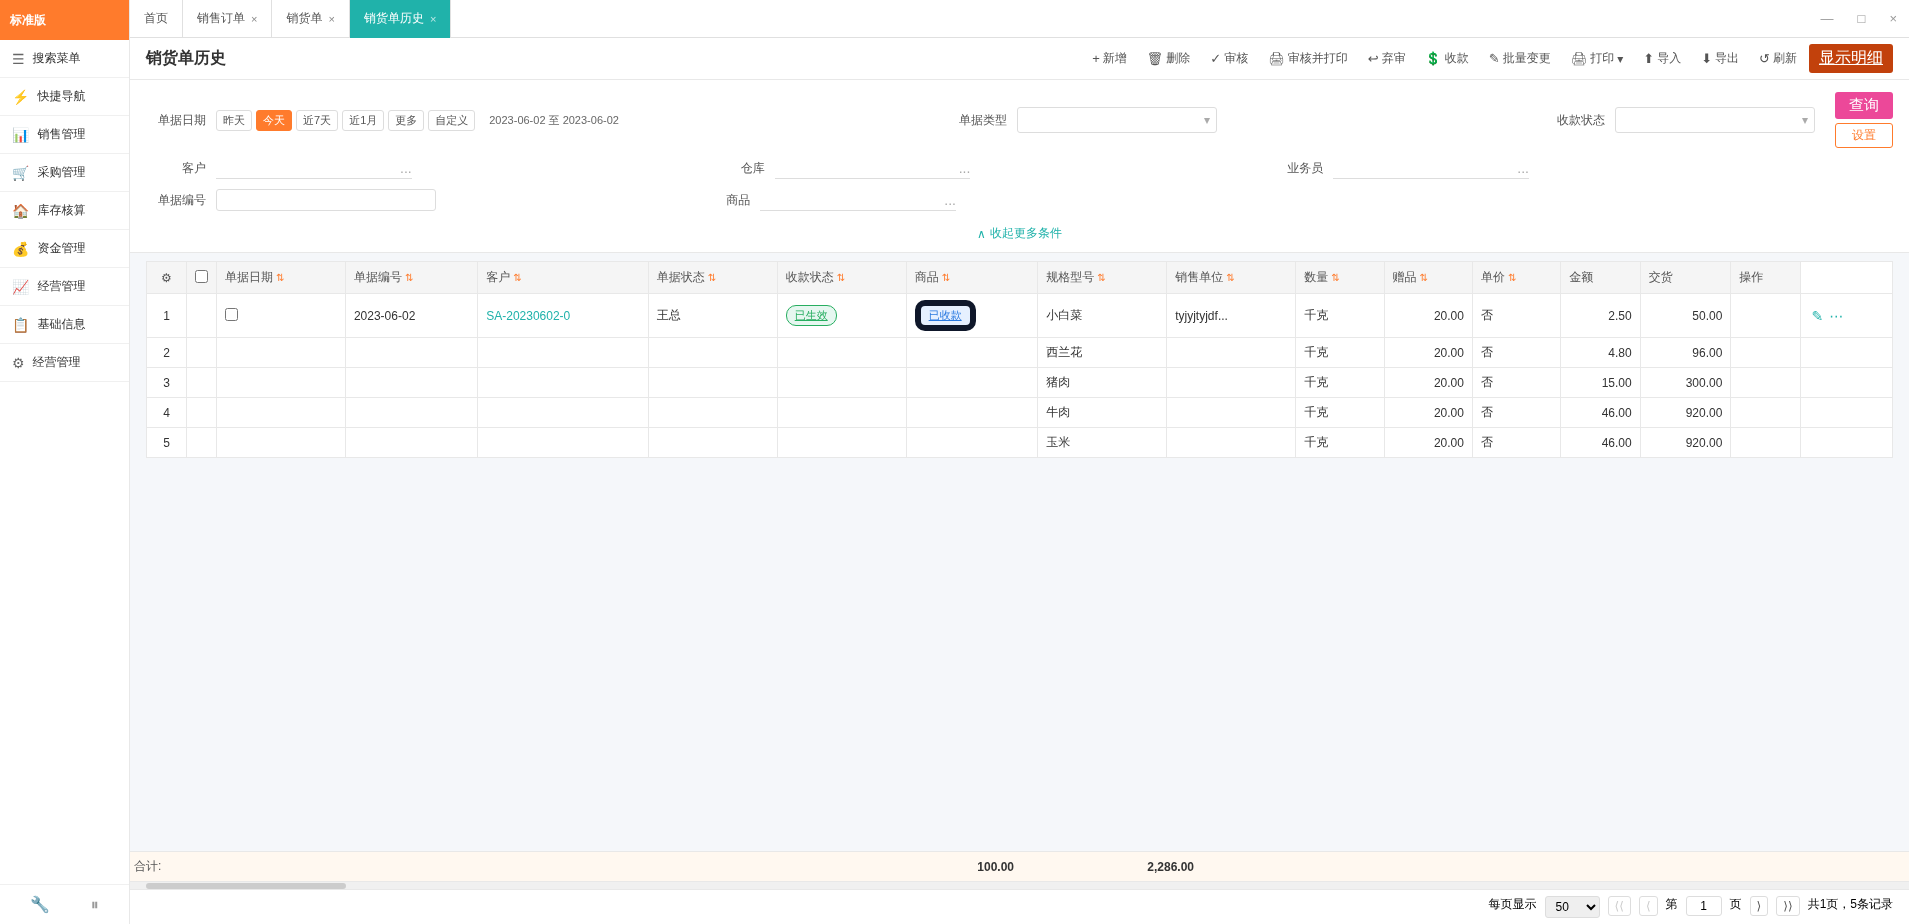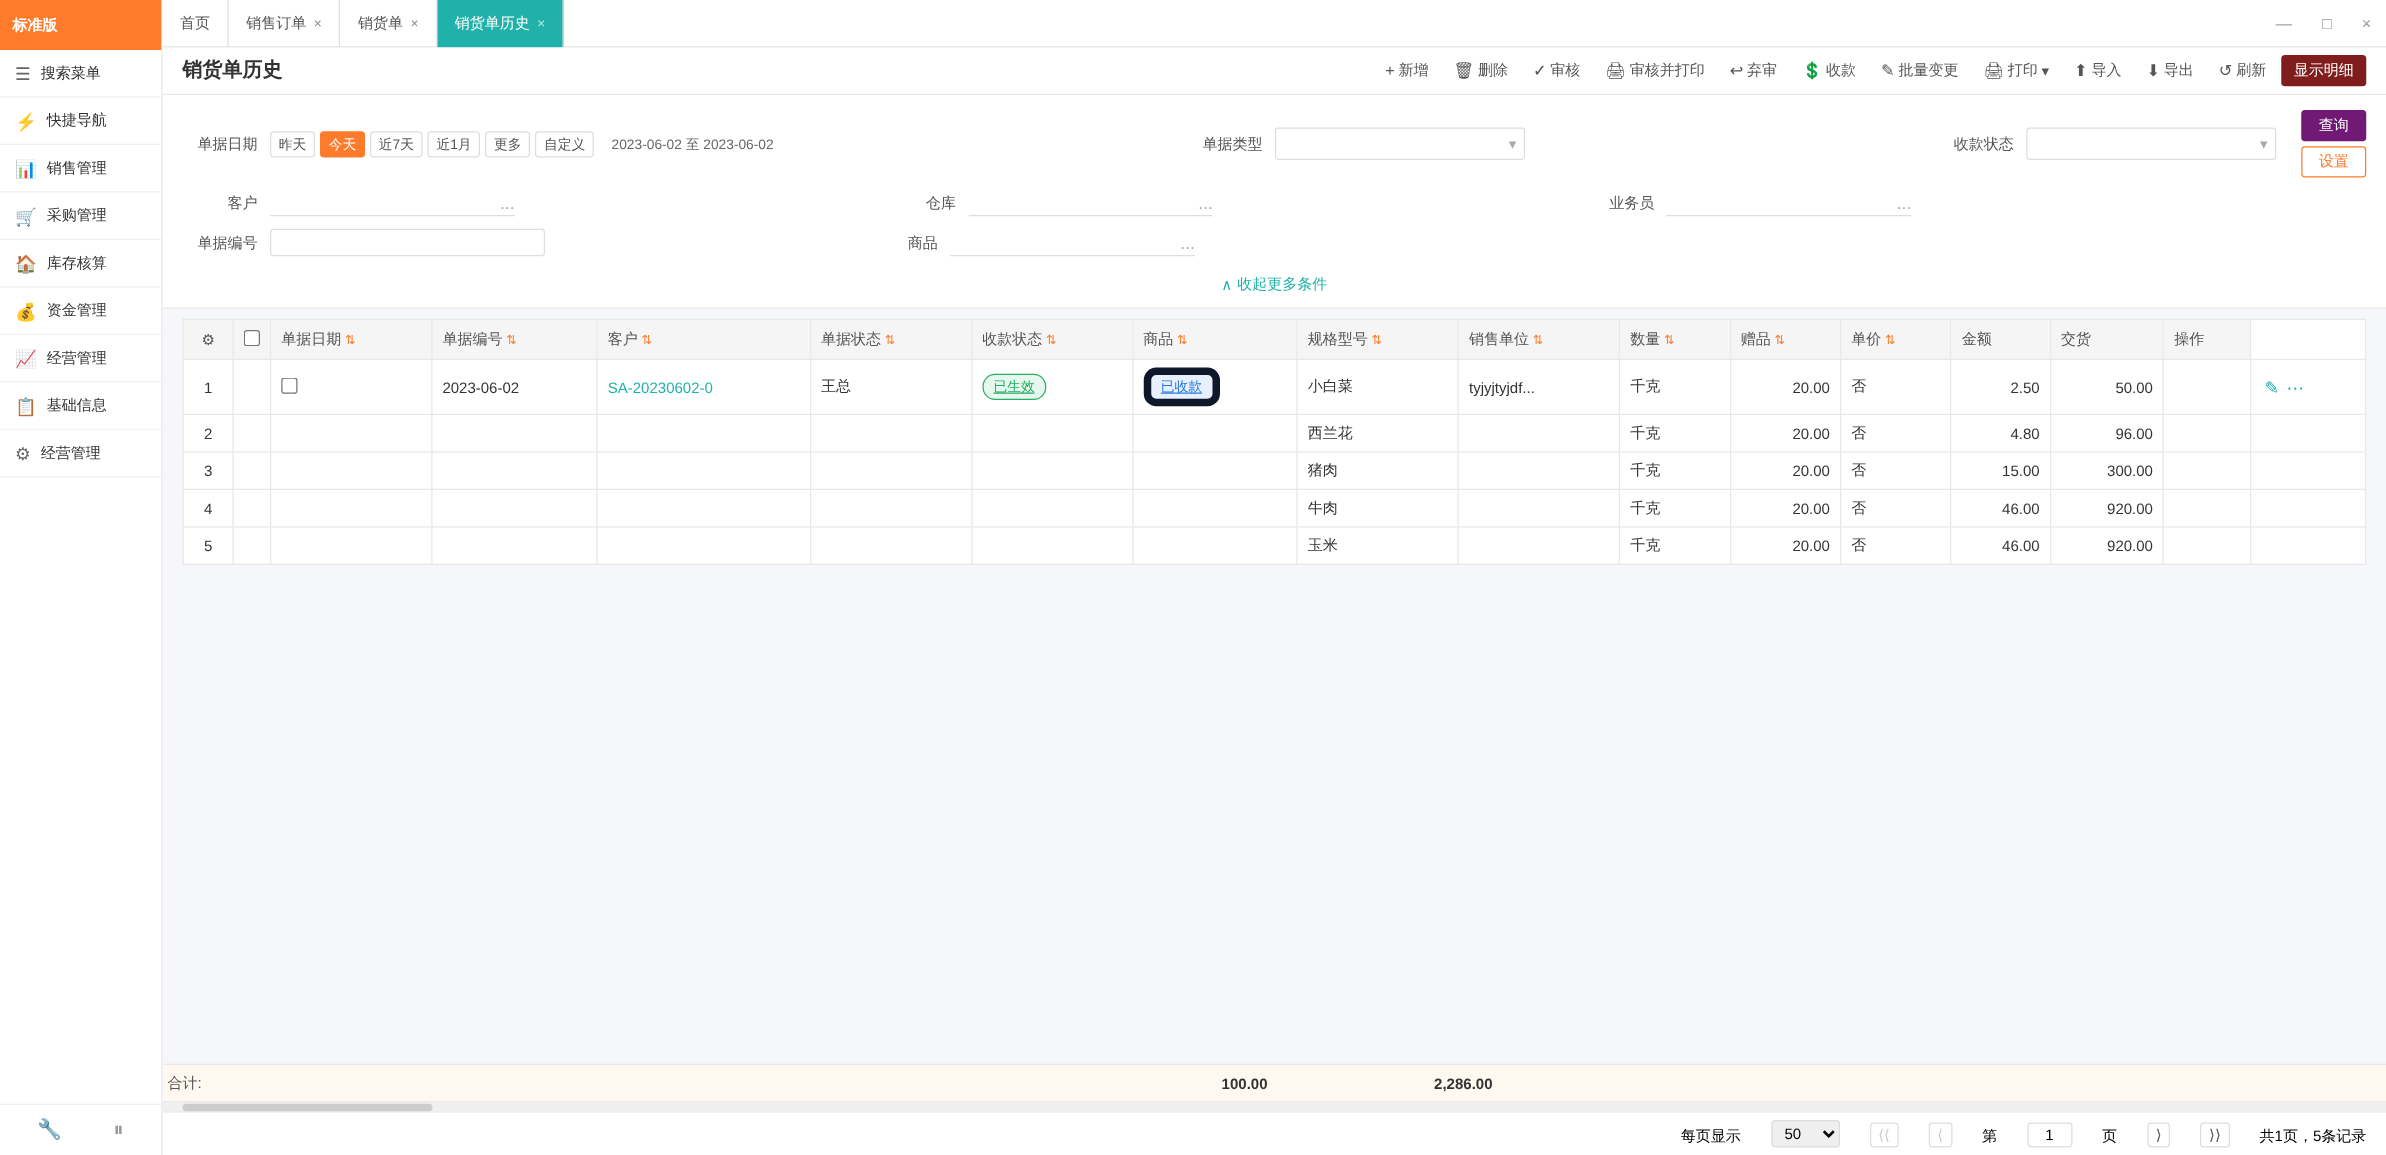--- a/index.html
+++ b/index.html
@@ -131,45 +131,46 @@
       padding: 3px 8px;
       border: none;
       background: transparent;
       cursor: pointer;
       color: #555;
       font-size: 12px;
       border-radius: 3px;
     }
     .toolbar-btn .btn-icon { font-size: 13px; }
     .btn-query {
-      background: #701a75;
+      background: #ec4899;
       color: #fff;
       border: none;
       padding: 4px 14px;
       border-radius: 3px;
       cursor: pointer;
-      font-size: 12px;
+      font-size: 15px;
     }
     .btn-settings {
       background: #fff;
       color: #ff7b2c;
       border: 1px solid #ff7b2c;
       padding: 3px 12px;
       border-radius: 3px;
       cursor: pointer;
       font-size: 12px;
     }
     .show-details-btn {
-      background: #7f1d1d;
+      background: #c2410c;
       color: #fff;
       border: none;
       padding: 4px 10px;
       border-radius: 3px;
       cursor: pointer;
-      font-size: 12px;
+      font-size: 16px;
+      text-decoration: underline;
     }
 
     
     .filter-panel {
       background: #fff;
       padding: 12px 16px 6px;
       border-bottom: 1px solid #e8e8e8;
       flex-shrink: 0;
     }
     .filter-row {
@@ -302,26 +303,26 @@
       flex-shrink: 0;
       margin-top: 12px;
     }
     .footer-label { color: #555; min-width: 50px; }
     .footer-spacer { flex: 1; }
     .footer-total { color: #333; font-weight: bold; }
 
     
     .pagination-bar {
       display: flex;
-      align-items: flex-end;
+      align-items: flex-start;
       justify-content: flex-end;
       padding: 6px 16px;
       background: #fff;
       border-top: 1px solid #e8e8e8;
-      gap: 24px;
+      gap: 8px;
       flex-shrink: 0;
     }
     .page-size-select {
       border: 1px solid #ddd;
       padding: 2px 6px;
       border-radius: 3px;
       font-size: 12px;
     }
     .page-nav-btn {
       border: 1px solid #ddd;

